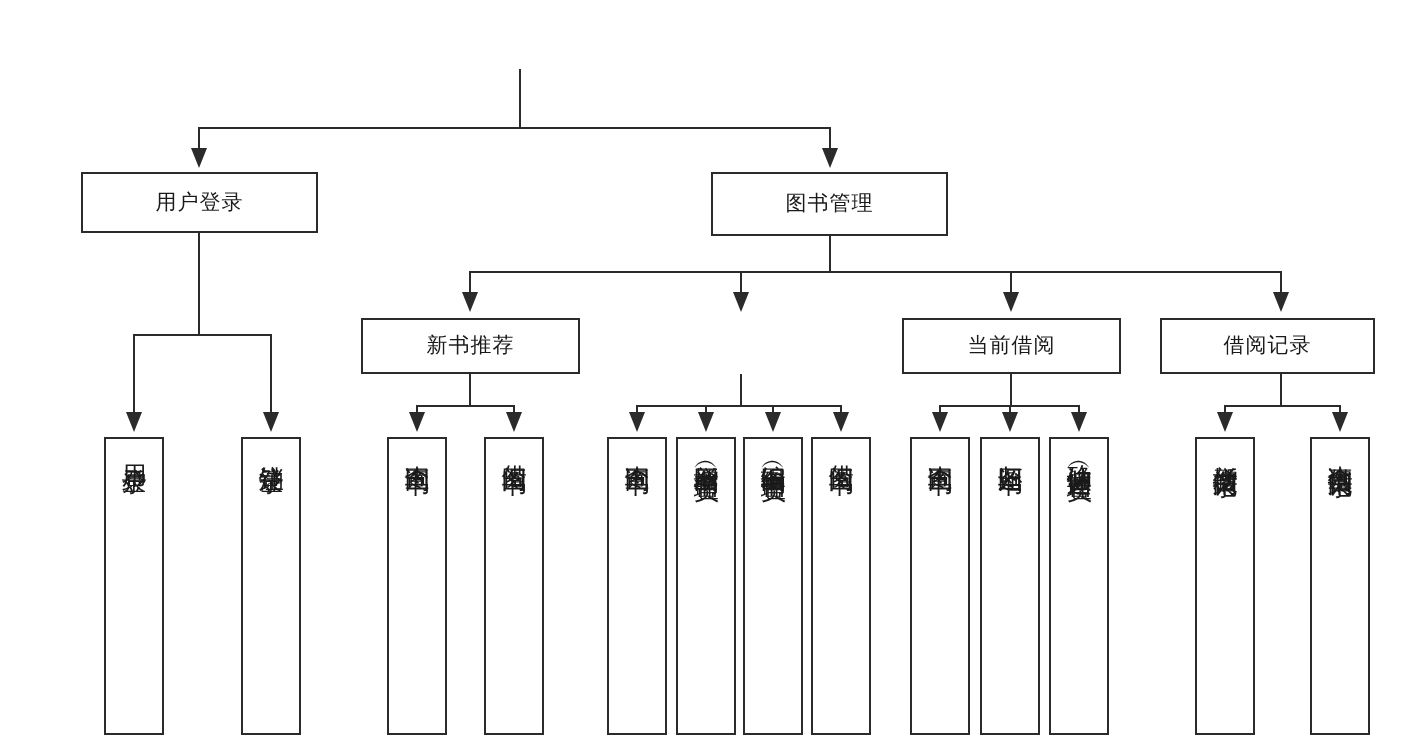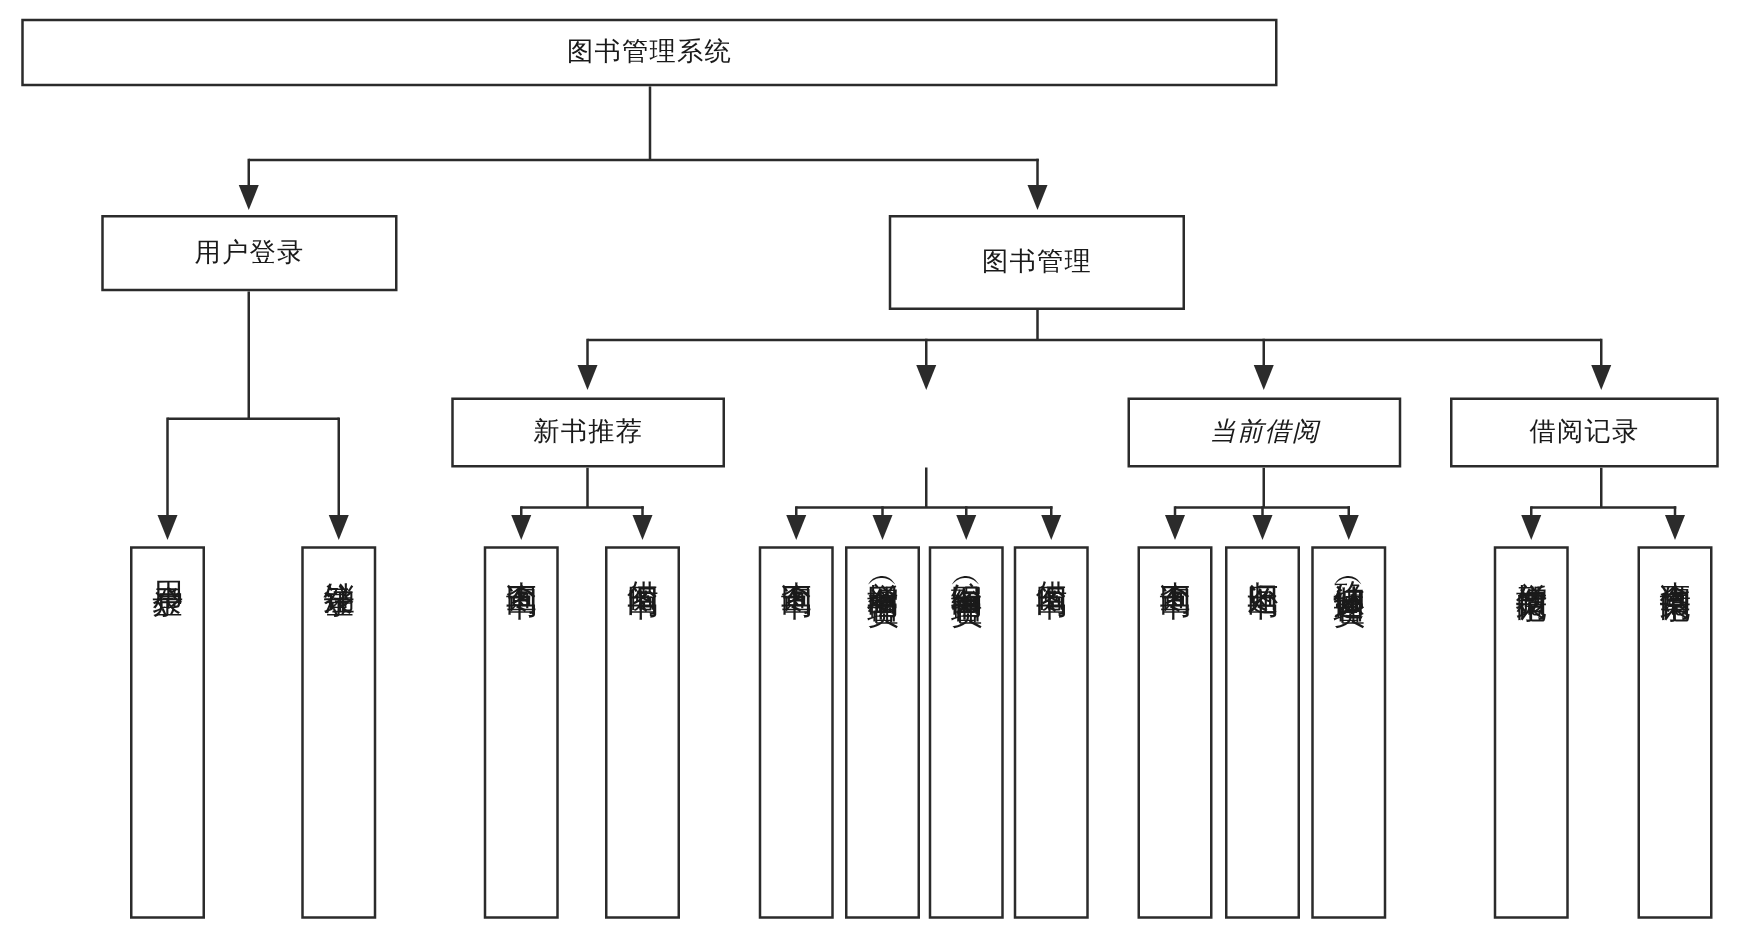--- a/index.html
+++ b/index.html
@@ -76,37 +76,34 @@
     white-space: nowrap;
     z-index: 5;
     letter-spacing: 0.5px;
   }
 </style>
 </head>
 <body>
 
 <div id="canvas">
 
-  <div class="node h" style="left:17px; top:15px; width:1005px; height:54px;">
-    <span>图书管理系统</span>
-  </div>
 
   <div class="line vline" style="left:519px; top:69px; width:2px; height:59px;"></div>
 
   <div class="line hline" style="left:199px; top:127px; width:632px; height:2px;"></div>
 
   <div class="line vline" style="left:198px; top:127px; width:2px; height:26px;"></div>
   <div class="arrow" style="left:191px; top:148px;"></div>
   <div class="line vline" style="left:829px; top:127px; width:2px; height:26px;"></div>
   <div class="arrow" style="left:822px; top:148px;"></div>
 
   <div class="node h" style="left:81px; top:172px; width:237px; height:61px;">
     <span>用户登录</span>
   </div>
-  <div class="node h" style="left:711px; top:172px; width:237px; height:76px;">
+  <div class="node h" style="left:711px; top:172px; width:237px; height:64px;">
     <span>图书管理</span>
   </div>
 
   <div class="line vline" style="left:198px; top:233px; width:2px; height:102px;"></div>
   <div class="line hline" style="left:134px; top:334px; width:137px; height:2px;"></div>
   <div class="line vline" style="left:133px; top:334px; width:2px; height:84px;"></div>
   <div class="arrow" style="left:126px; top:412px;"></div>
   <div class="line vline" style="left:270px; top:334px; width:2px; height:84px;"></div>
   <div class="arrow" style="left:263px; top:412px;"></div>
 
@@ -117,21 +114,21 @@
   <div class="line vline" style="left:740px; top:271px; width:2px; height:27px;"></div>
   <div class="arrow" style="left:733px; top:292px;"></div>
   <div class="line vline" style="left:1010px; top:271px; width:2px; height:27px;"></div>
   <div class="arrow" style="left:1003px; top:292px;"></div>
   <div class="line vline" style="left:1280px; top:271px; width:2px; height:27px;"></div>
   <div class="arrow" style="left:1273px; top:292px;"></div>
 
   <div class="node h" style="left:361px; top:318px; width:219px; height:56px;">
     <span>新书推荐</span>
   </div>
-  <div class="node h" style="left:902px; top:318px; width:219px; height:56px;font-style:italic;">
+  <div class="node h" style="left:902px; top:318px; width:219px; height:56px;">
     <span>当前借阅</span>
   </div>
   <div class="node h" style="left:1160px; top:318px; width:215px; height:56px;">
     <span>借阅记录</span>
   </div>
 
   <div class="line vline" style="left:469px; top:374px; width:2px; height:32px;"></div>
   <div class="line hline" style="left:417px; top:405px; width:98px; height:2px;"></div>
   <div class="line vline" style="left:416px; top:405px; width:2px; height:13px;"></div>
   <div class="arrow" style="left:409px; top:412px;"></div>

